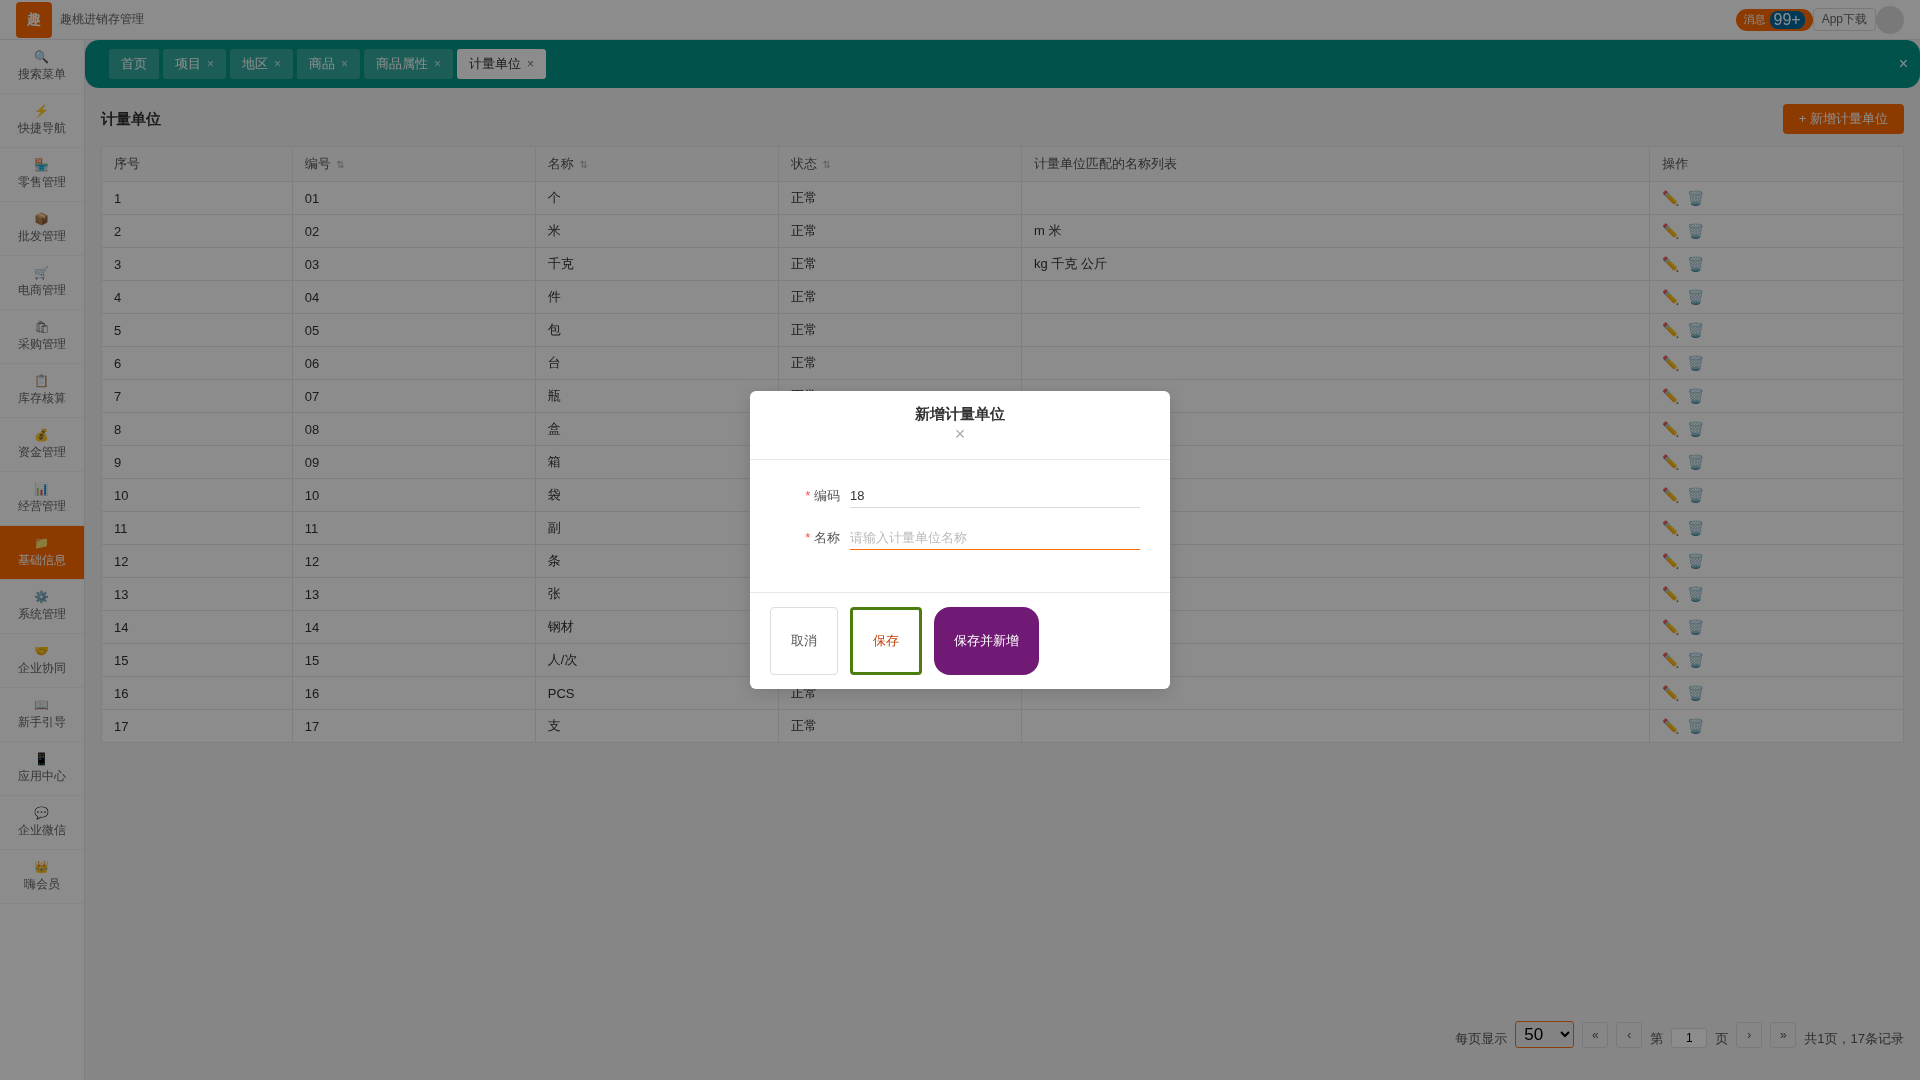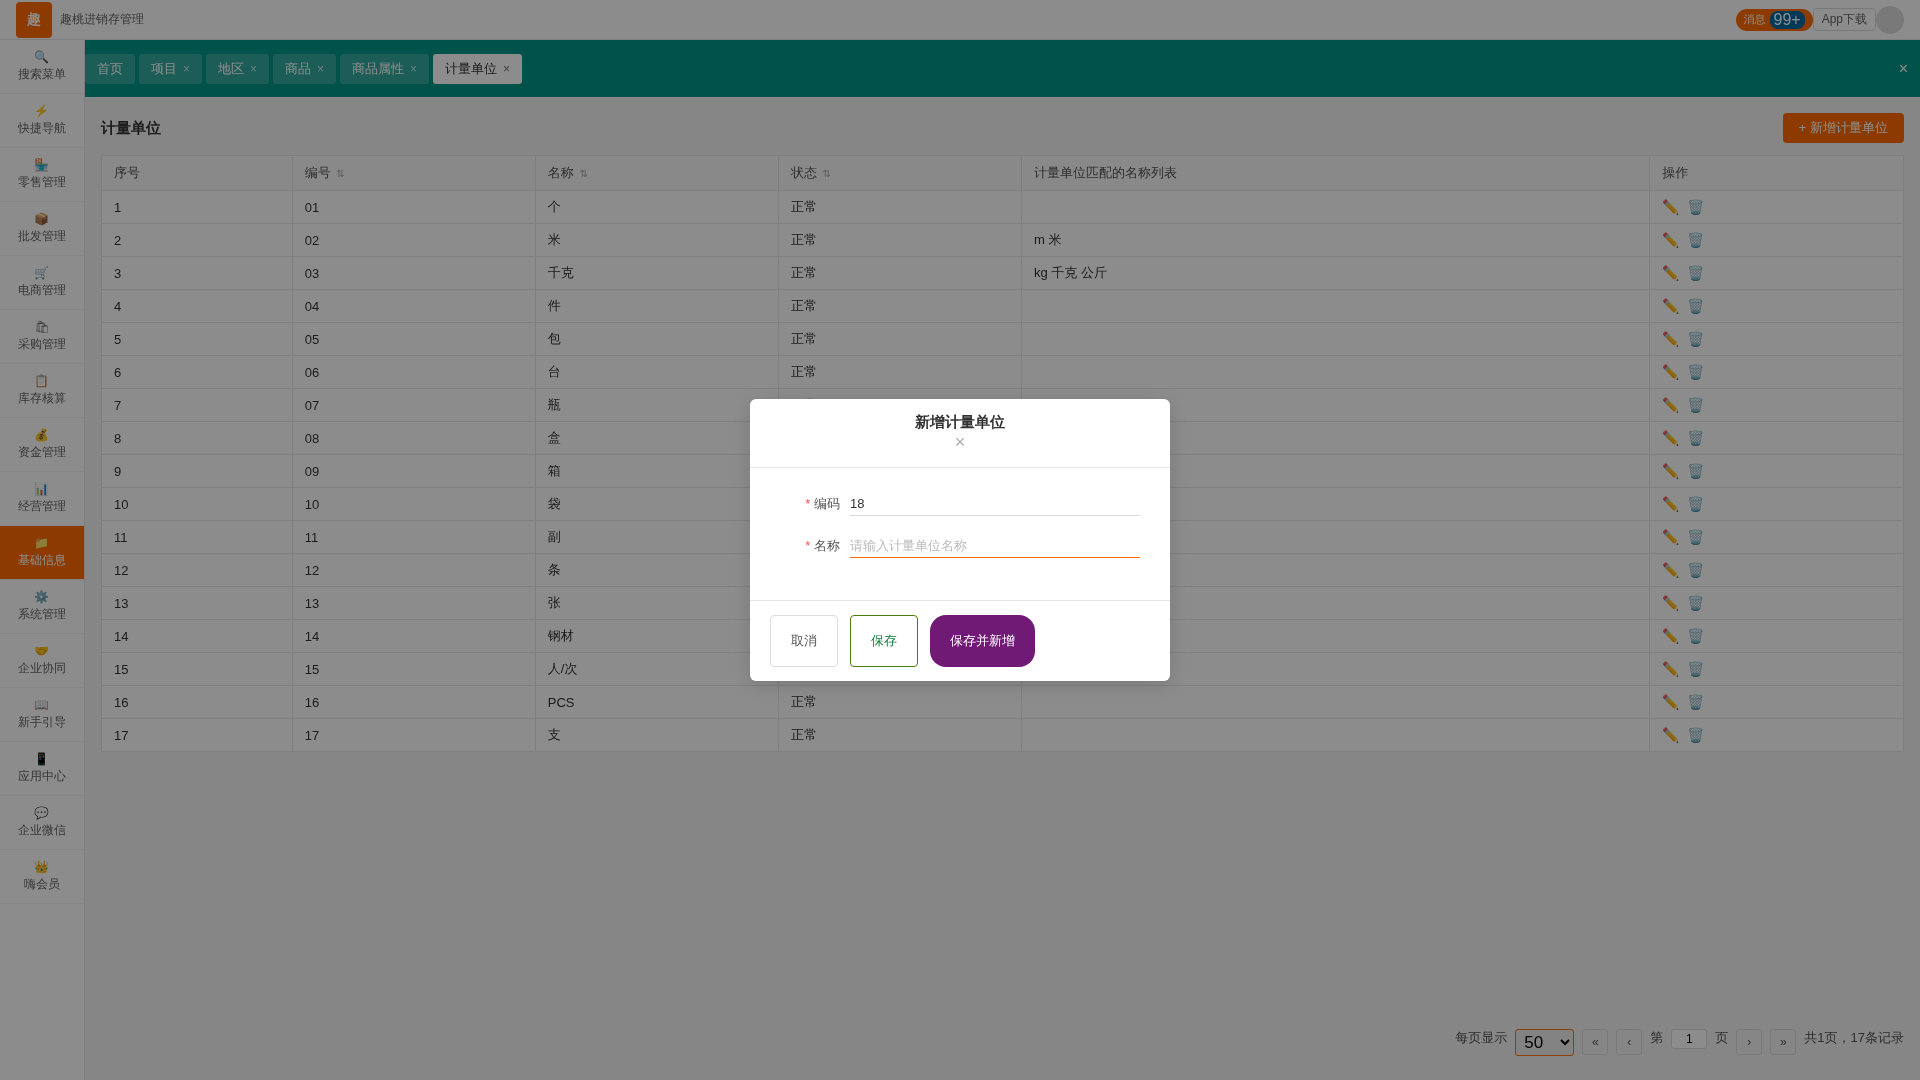--- a/index.html
+++ b/index.html
@@ -104,27 +104,28 @@
     
     .content-area {
       flex: 1;
       display: flex;
       flex-direction: column;
       overflow: hidden;
     }
 
     
     .tab-bar {
-      height: 57px;
+      height: 48px;
       background: #009688;
       display: flex;
       align-items: center;
-      padding: 0 0;
+      padding: 0 24px;
       gap: 4px;
       position: relative;
+      border-radius: 14px;
     }
     .tab-item {
       height: 30px;
       padding: 0 12px;
       background: rgba(255,255,255,0.2);
       color: white;
       border-radius: 3px;
       display: flex;
       align-items: center;
       gap: 6px;
@@ -201,27 +202,27 @@
     .action-btns { display: flex; gap: 8px; }
     .action-btn { background: none; border: none; cursor: pointer; color: #999; font-size: 14px; }
 
     
     .sort-icon { font-size: 10px; color: #aaa; margin-left: 2px; }
 
     
     .pagination {
       display: flex;
       justify-content: flex-end;
-      align-items: flex-start;
+      align-items: flex-end;
       gap: 8px;
       padding: 12px 0;
       font-size: 13px;
       color: #555;
       position: absolute;
-      bottom: 12px;
+      bottom: 20px;
       right: 16px;
     }
     .page-size-select {
       border: 1px solid #f97316;
       border-radius: 3px;
       padding: 2px 4px;
       font-size: 17px;
     }
     .page-btn {
       background: none;
@@ -310,26 +311,26 @@
       background: white;
       border: 1px solid #ddd;
       border-radius: 4px;
       padding: 6px 20px;
       font-size: 13px;
       cursor: pointer;
       color: #555;
     }
     .btn-save {
       background: white;
-      border: 1px solid #4d7c0f;
+      border: 3px solid #4d7c0f;
       border-radius: 4px;
-      padding: 16px 20px;
-      font-size: 13px;
-      cursor: pointer;
-      color: #15803d;
+      padding: 22px 20px;
+      font-size: 13px;
+      cursor: pointer;
+      color: #c2410c;
     }
     .btn-save-new {
       background: #701a75;
       border: none;
       border-radius: 16px;
       padding: 0 20px;
       font-size: 13px;
       cursor: pointer;
       color: white;
     }

